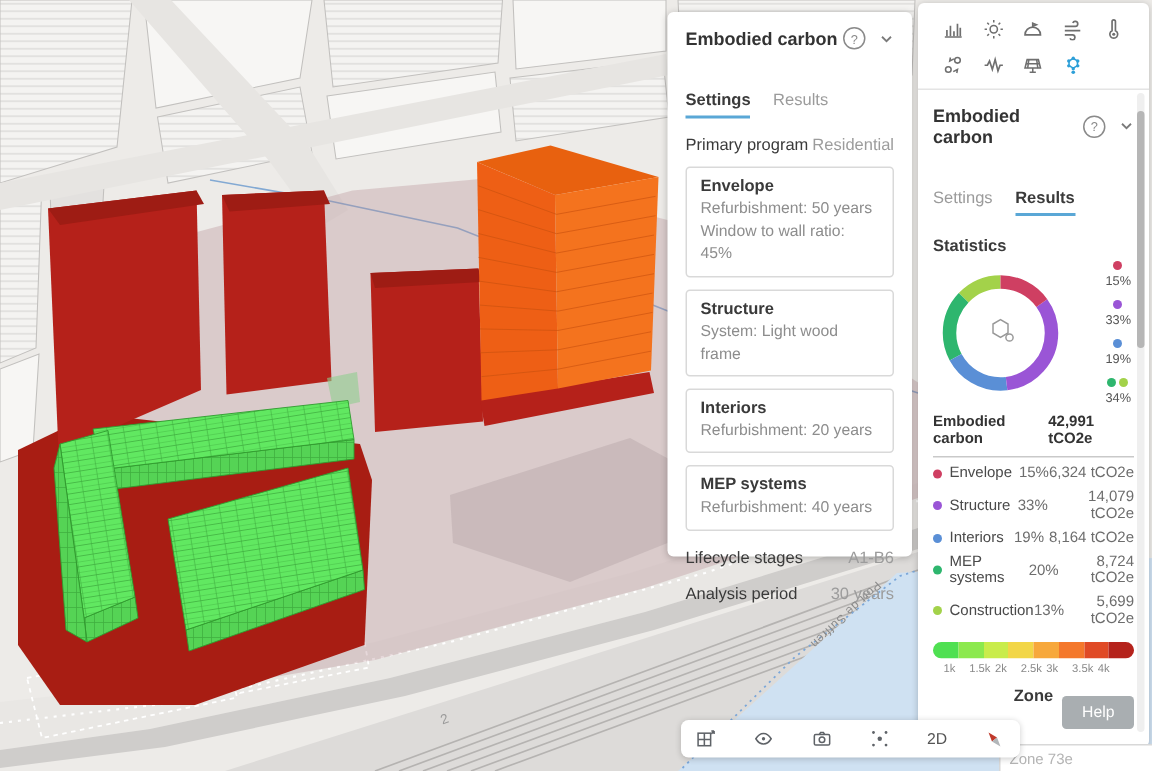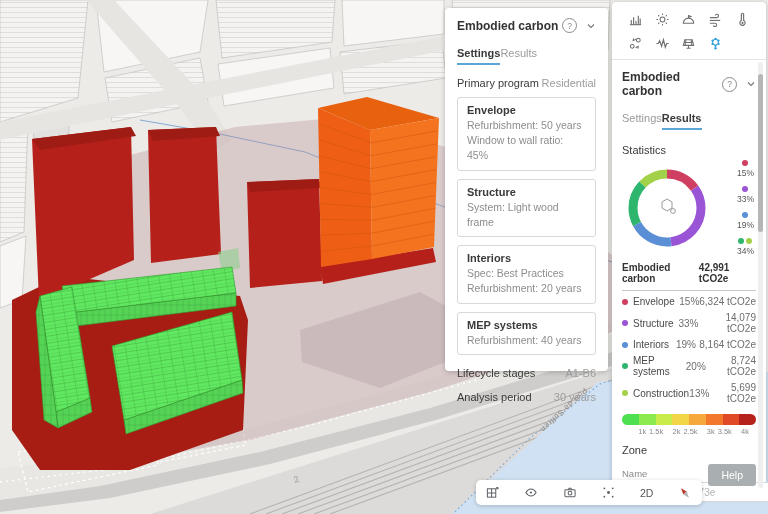--- a/index.html
+++ b/index.html
@@ -11,67 +11,67 @@
   .card{position:absolute;background:#fff;border-radius:4px;
         box-shadow:0 1px 5px rgba(0,0,0,.22);box-sizing:border-box;}
   .mid-panel{left:445px;top:8px;width:163px;height:363px;padding:10px 12px;}
   .right-panel{left:612px;top:2px;width:154px;height:496px;padding:0;}
 
   .panel-header{display:flex;align-items:center;}
   .panel-title{font-size:12px;font-weight:bold;color:#333;}
   .hdr-icons{margin-left:auto;display:flex;align-items:center;gap:9px;}
   .qmark{width:13px;height:13px;border:1px solid #8a8a8a;border-radius:50%;
          font-size:8.5px;color:#8a8a8a;display:flex;align-items:center;justify-content:center;}
-  .tabs{display:flex;margin-top:14px;}
+  .tabs{display:flex;gap:15px;margin-top:28px;}
   .tab{font-size:11px;color:#9b9b9b;padding-bottom:4px;border-bottom:2px solid transparent;}
   .tab.active{color:#3a3a3a;font-weight:bold;border-bottom-color:#5aa7d6;}
 
   .kv-row{display:flex;align-items:baseline;margin-top:12px;}
   .kv-label{font-size:11px;font-weight:normal;color:#3a3a3a;}
   .kv-value{margin-left:auto;font-size:11px;color:#9c9c9c;}
 
   .opt-card{border:1px solid #d9d9d9;border-radius:3px;padding:6px 9px;margin-top:8px;}
   .opt-title{font-size:11px;font-weight:bold;color:#3a3a3a;margin-bottom:2px;}
   .opt-line{font-size:10.5px;color:#8d8d8d;line-height:1.45;}
 
   
   .icon-grid{display:grid;grid-template-columns:repeat(5,1fr);row-gap:7px;
              padding:9px 10px 7px 10px;border-bottom:1px solid #e4e4e4;justify-items:center;}
   .tool-btn{width:22px;height:17px;display:flex;align-items:center;justify-content:center;
             color:#6f6f6f;background:none;border:none;padding:0;}
   .tool-btn.selected{color:#2d9fd8;}
   .rp-body{padding:10px 10px 0 10px;position:relative;}
-  .section-label{font-size:11px;font-weight:normal;color:#3a3a3a;margin-top:14px;}
+  .section-label{font-size:11px;font-weight:bold;color:#3a3a3a;margin-top:14px;}
   .donut-row{display:flex;align-items:center;margin-top:4px;}
   .donut-legend{margin-left:auto;margin-right:2px;display:flex;flex-direction:column;gap:8px;align-items:center;}
   .dl-entry{display:flex;flex-direction:column;align-items:center;gap:2px;}
   .dl-dots{display:flex;gap:2px;}
   .dot{width:6px;height:6px;border-radius:50%;display:inline-block;flex:none;}
   .total-row{display:flex;margin-top:6px;padding-bottom:6px;border-bottom:1px solid #c9c9c9;}
   .total-row span{font-size:10px;font-weight:bold;color:#333;}
   .total-row .tval{margin-left:auto;}
   .bd-row{display:flex;align-items:center;margin-top:5px;}
   .bd-name{font-size:10px;color:#4a4a4a;margin-left:5px;}
   .bd-pct{font-size:10px;color:#6d6d6d;margin-left:auto;width:26px;text-align:right;}
   .bd-val{font-size:10px;color:#6d6d6d;width:60px;text-align:right;}
   .scale-bar{display:flex;height:11px;border-radius:6px;overflow:hidden;margin-top:10px;}
   .scale-cell{flex:1;}
   .scale-ticks{display:flex;margin-top:2px;padding:0 7px;}
-  .scale-ticks span{flex:1;text-align:right;font-size:7.5px;color:#8a8a8a;}
+  .scale-ticks span{flex:1;text-align:left;font-size:7.5px;color:#8a8a8a;}
   .zone-name-label{font-size:9.5px;color:#8a8a8a;margin-top:12px;}
   .zone-input{margin-top:3px;width:100px;height:18px;border:1px solid #d8d8d8;border-radius:2px;
               font-size:10px;color:#6a6a6a;padding:0 6px;font-family:"Liberation Sans",sans-serif;margin-left:44px;}
   .zone-input::placeholder{color:#b4b4b4;}
   .help-btn{position:absolute;right:10px;bottom:12px;background:#a9aeb1;color:#fff;border:none;
             font-size:10.5px;padding:5px 13px;border-radius:3px;font-family:"Liberation Sans",sans-serif;}
   .scrollbar{position:absolute;right:3px;top:60px;width:5px;height:426px;background:#efefef;border-radius:3px;}
   .scroll-thumb{position:absolute;top:12px;left:0;width:5px;height:158px;background:#b6b6b6;border-radius:3px;}
 
   
-  .bottom-toolbar{position:absolute;left:476px;top:480px;height:25px;background:#fff;border-radius:5px;
+  .bottom-toolbar{position:absolute;left:454px;top:480px;height:25px;background:#fff;border-radius:5px;
                   box-shadow:0 1px 4px rgba(0,0,0,.2);display:flex;align-items:center;gap:25px;padding:0 10px;}
   .bt-icon{color:#5f6368;display:flex;align-items:center;background:none;border:none;padding:0;}
   .bt-2d{font-size:10.5px;color:#555;}
 
   .attribution{position:absolute;right:3px;top:501px;font-size:7.5px;color:#6f6f6f;
                background:rgba(255,255,255,.55);padding:0 3px;border-radius:2px;margin-top:38px;}
 </style>
 </head>
 <body>
 
@@ -218,21 +218,20 @@
       <div class="opt-title">Envelope</div>
       <div class="opt-line">Refurbishment: 50 years</div>
       <div class="opt-line">Window to wall ratio: 45%</div>
     </div>
     <div class="opt-card">
       <div class="opt-title">Structure</div>
       <div class="opt-line">System: Light wood frame</div>
     </div>
     <div class="opt-card">
       <div class="opt-title">Interiors</div>
-      <div class="opt-line">Spec: Best Practices</div>
       <div class="opt-line">Refurbishment: 20 years</div>
     </div>
     <div class="opt-card">
       <div class="opt-title">MEP systems</div>
       <div class="opt-line">Refurbishment: 40 years</div>
     </div>
 
     <div class="kv-row">
       <span class="kv-label">Lifecycle stages</span>
       <span class="kv-value">A1-B6</span>
@@ -414,21 +413,21 @@
       <div id="scaleticks" class="scale-ticks">
           <span>1k</span>
           <span>1.5k</span>
           <span>2k</span>
           <span>2.5k</span>
           <span>3k</span>
           <span>3.5k</span>
           <span>4k</span>
         </div>
 
-      <div class="section-label" style="margin-top:8px;">Zone</div>
+      <div class="section-label" style="margin-top:8px;text-align:center;">Zone</div>
       <div class="zone-name-label">Name</div>
       <input class="zone-input" type="text" placeholder="Zone 73e" style="">
     </div>
 
     <button class="help-btn">Help</button>
     <div class="scrollbar">
         <div class="scroll-thumb"></div>
       </div>
   </section>
 

